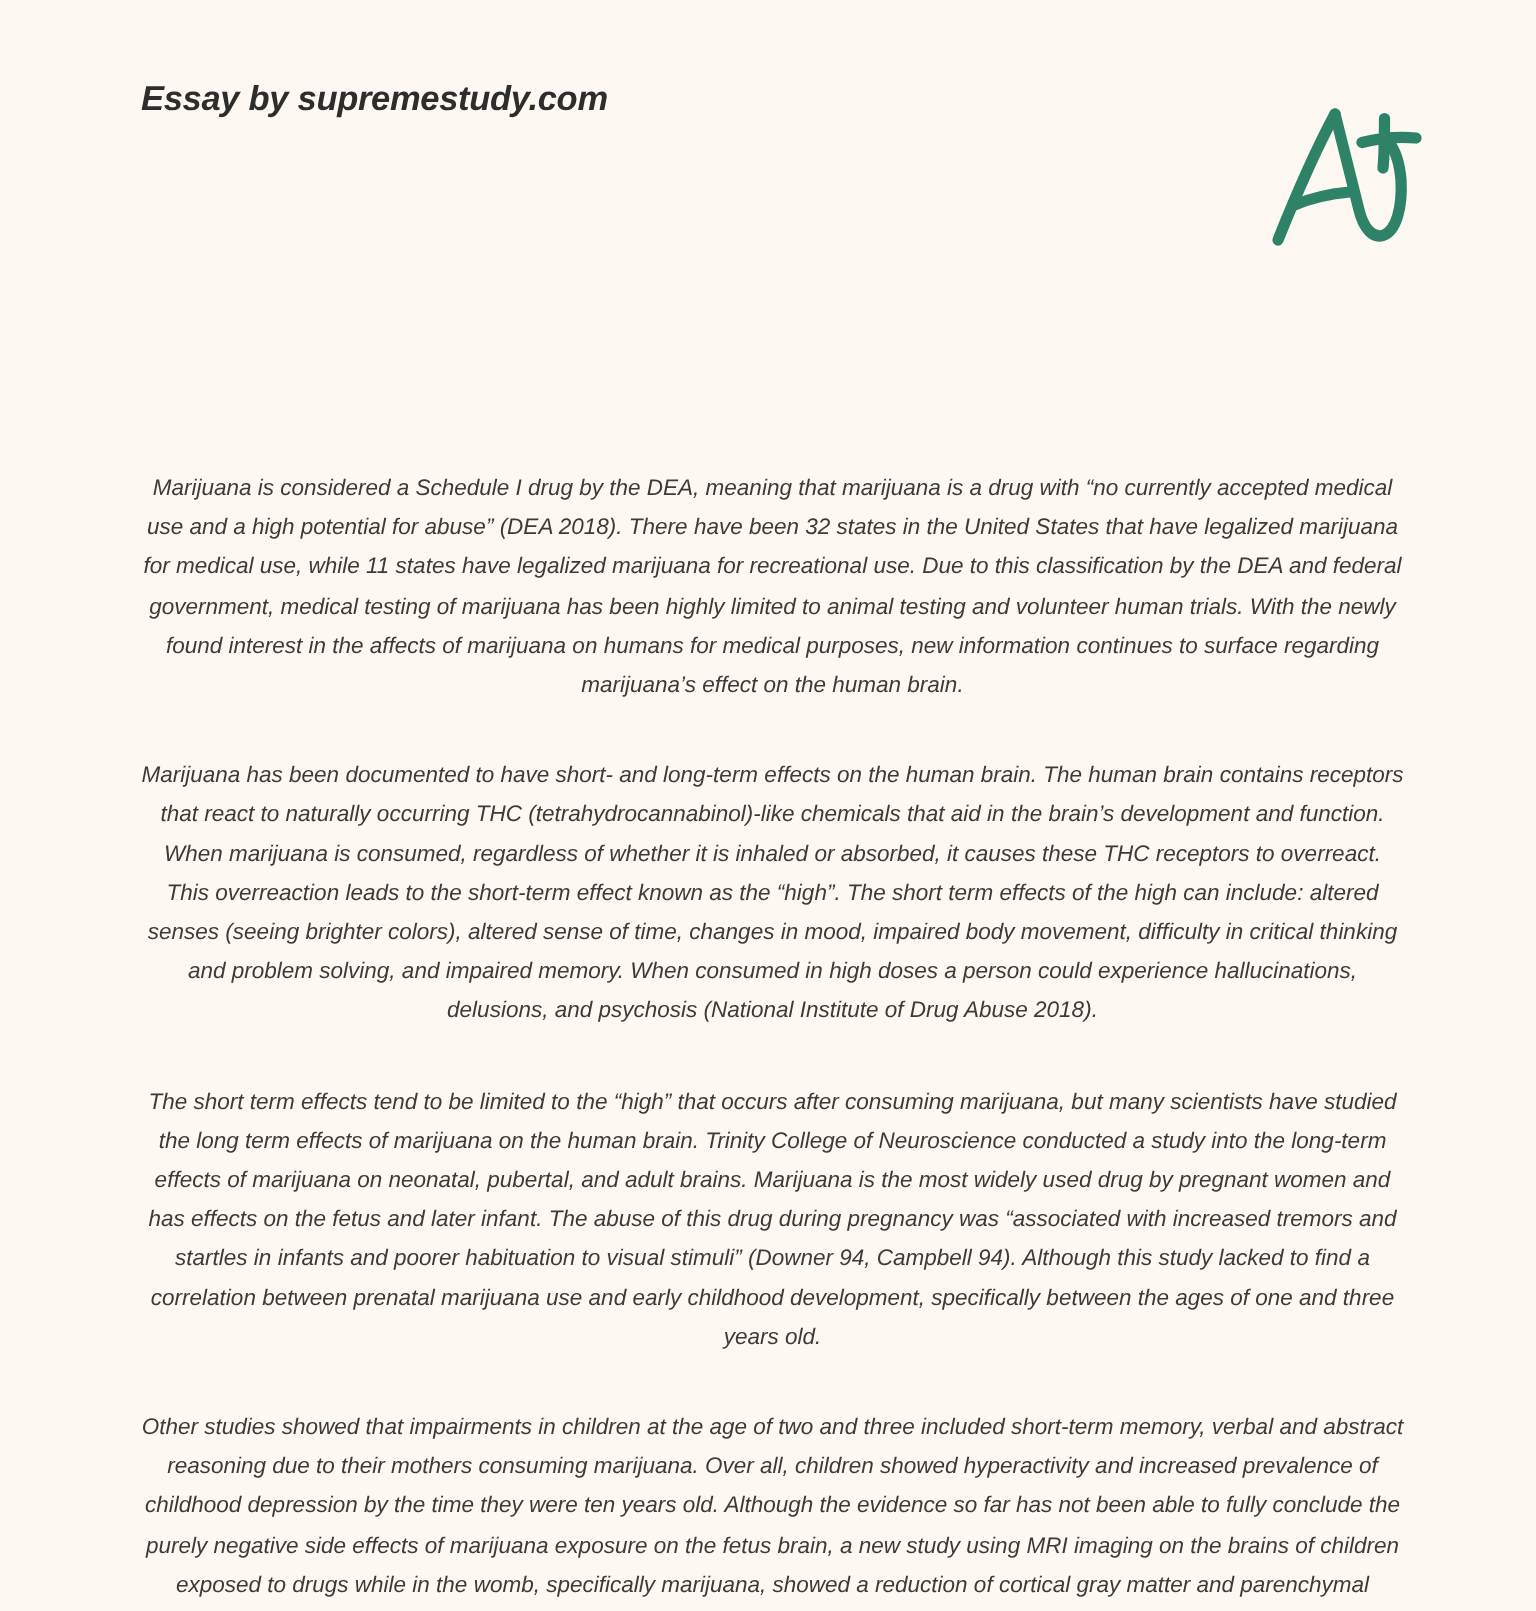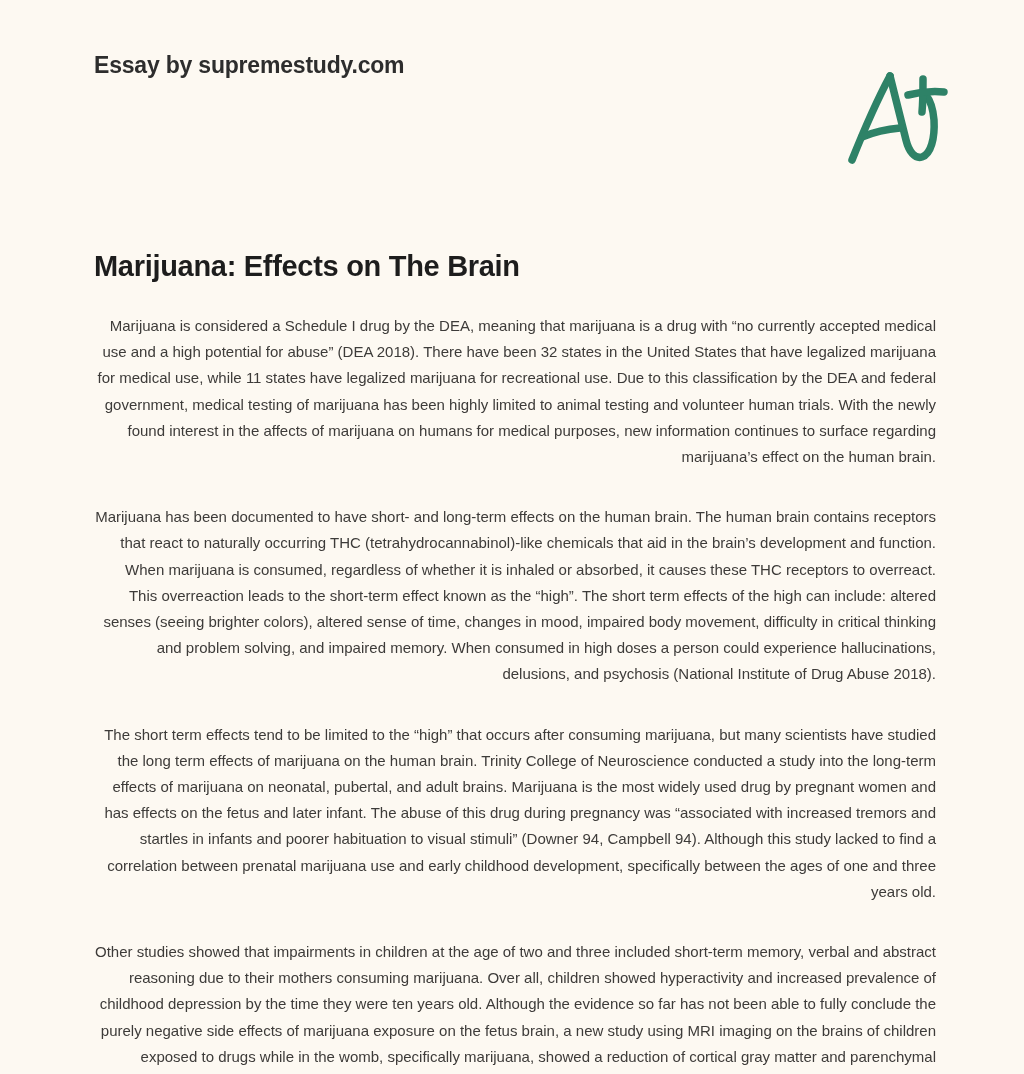--- a/index.html
+++ b/index.html
@@ -15,20 +15,21 @@
     font-family: "Liberation Sans", sans-serif;
     overflow: hidden;
     position: relative;
   }
 
   .page {
     position: relative;
     width: 1024px;
     height: 1074px;
     padding: 0;
+    font-style: italic;
   }
 
   
   .header {
     position: absolute;
     left: 94px;
     top: 52px;
     right: 94px;
   }
   .essay-by {
@@ -82,21 +83,21 @@
     position: absolute;
     left: 94px;
     top: 313px;
     width: 842px;
   }
   .article-body p {
     margin: 0 0 34px 0;
     font-size: 15px;
     line-height: 26.2px;
     color: #3d3b39;
-    text-align: right;
+    text-align: center;
   }
   .article-body p:last-child { margin-bottom: 0; }
 </style>
 </head>
 <body>
 
 <div class="page">
 
   <div class="header">
     <div class="essay-by">Essay by supremestudy.com</div>
@@ -115,21 +116,20 @@
 
         <path d="M22 75 C 34 70, 48 67, 60 66"></path>
 
         <path d="M83 17 C 83 28, 83 40, 82 50"></path>
 
         <path d="M68 33 C 80 30, 93 29, 104 30"></path>
       </g>
     </svg>
   </div>
 
-  <h1 class="article-title">Marijuana: Effects on The Brain</h1>
 
   <div class="article-body">
     <p>Marijuana is considered a Schedule I drug by the DEA, meaning that marijuana is a drug with “no currently accepted medical use and a high potential for abuse” (DEA 2018). There have been 32 states in the United States that have legalized marijuana for medical use, while 11 states have legalized marijuana for recreational use. Due to this classification by the DEA and federal government, medical testing of marijuana has been highly limited to animal testing and volunteer human trials. With the newly found interest in the affects of marijuana on humans for medical purposes, new information continues to surface regarding marijuana’s effect on the human brain.</p>
     <p>Marijuana has been documented to have short- and long-term effects on the human brain. The human brain contains receptors that react to naturally occurring THC (tetrahydrocannabinol)-like chemicals that aid in the brain’s development and function. When marijuana is consumed, regardless of whether it is inhaled or absorbed, it causes these THC receptors to overreact. This overreaction leads to the short-term effect known as the “high”. The short term effects of the high can include: altered senses (seeing brighter colors), altered sense of time, changes in mood, impaired body movement, difficulty in critical thinking and problem solving, and impaired memory. When consumed in high doses a person could experience hallucinations, delusions, and psychosis (National Institute of Drug Abuse 2018).</p>
     <p>The short term effects tend to be limited to the “high” that occurs after consuming marijuana, but many scientists have studied the long term effects of marijuana on the human brain. Trinity College of Neuroscience conducted a study into the long-term effects of marijuana on neonatal, pubertal, and adult brains. Marijuana is the most widely used drug by pregnant women and has effects on the fetus and later infant. The abuse of this drug during pregnancy was “associated with increased tremors and startles in infants and poorer habituation to visual stimuli” (Downer 94, Campbell 94). Although this study lacked to find a correlation between prenatal marijuana use and early childhood development, specifically between the ages of one and three years old.</p>
     <p>Other studies showed that impairments in children at the age of two and three included short-term memory, verbal and abstract reasoning due to their mothers consuming marijuana. Over all, children showed hyperactivity and increased prevalence of childhood depression by the time they were ten years old. Although the evidence so far has not been able to fully conclude the purely negative side effects of marijuana exposure on the fetus brain, a new study using MRI imaging on the brains of children exposed to drugs while in the womb, specifically marijuana, showed a reduction of cortical gray matter and parenchymal volume in children from the age of ten to fourteen. This and other studies are beginning to show the predomina</p>
   </div>
 
 </div>
 

